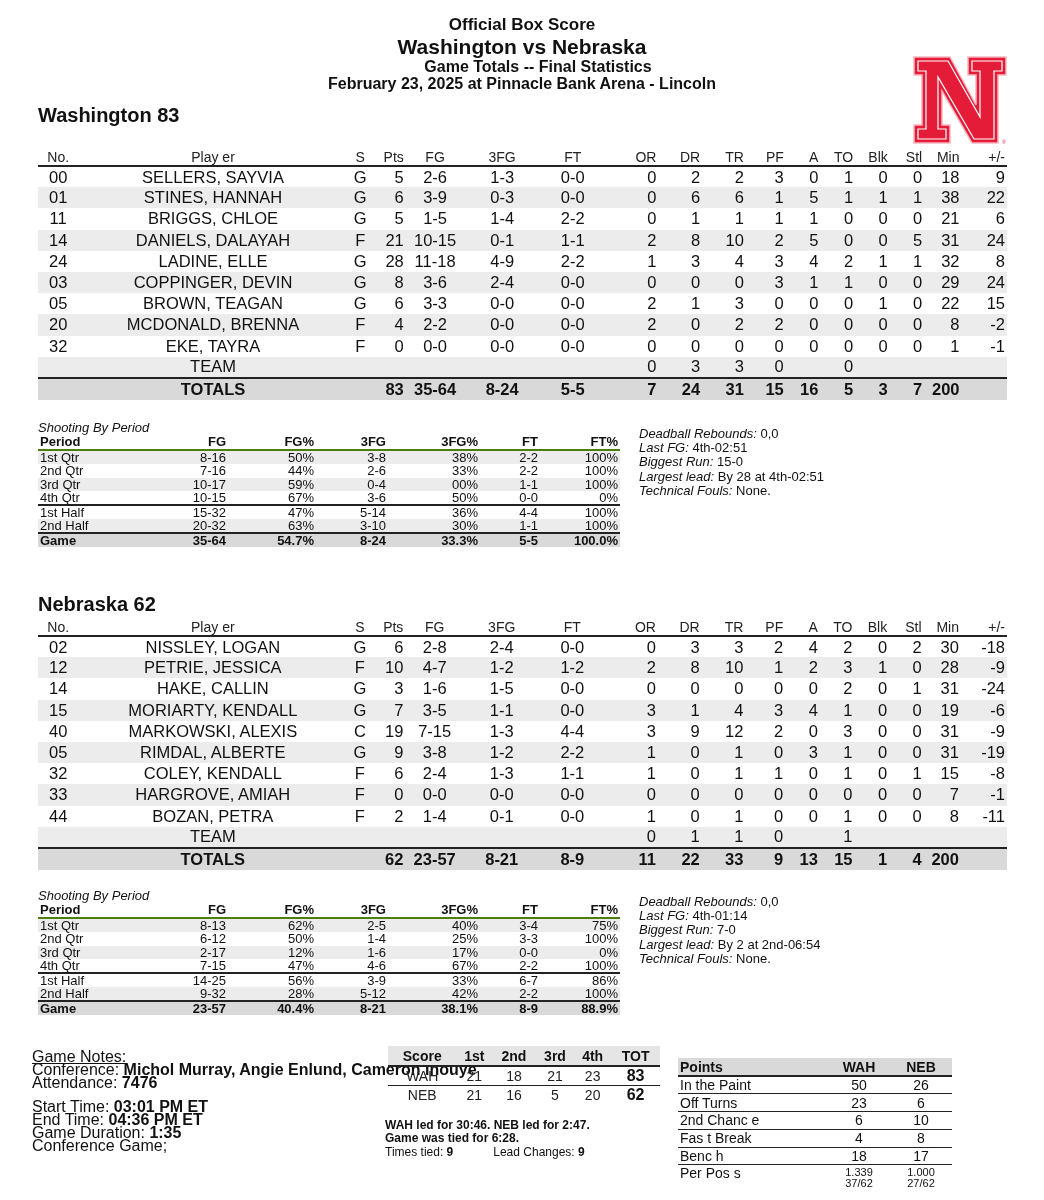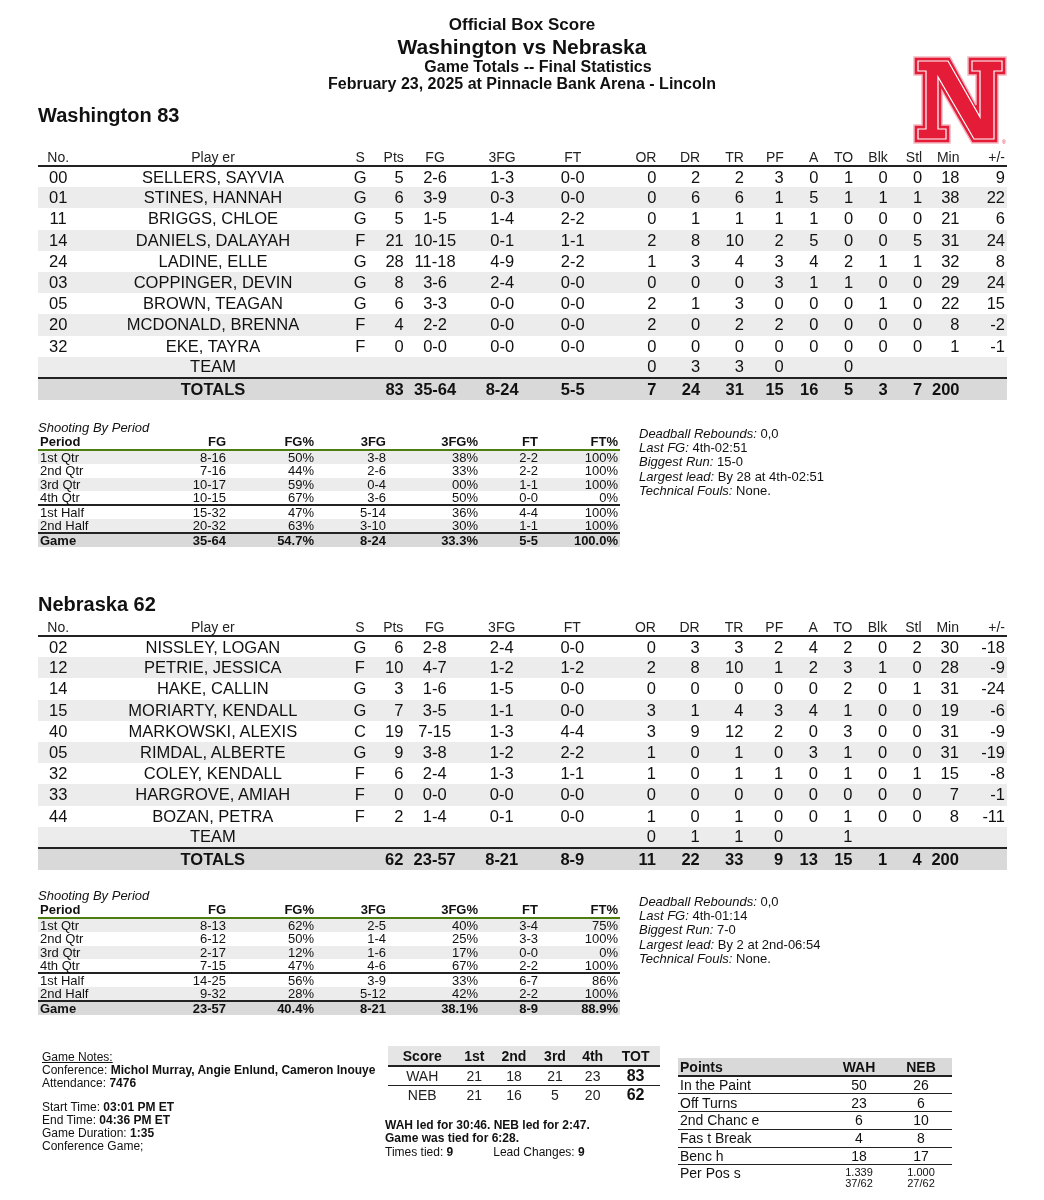--- a/index.html
+++ b/index.html
@@ -31,21 +31,21 @@
   table.sbp td { height: 13.6px; line-height: 13px; padding: 0 2px; }
   table.sbp tr.alt td { background: #ececec; }
   table.sbp tr.sep td { border-top: 2px solid #222; }
   table.sbp tr.game td { background: #d9d9d9; font-weight: bold; border-top: 2px solid #222; }
   table.sbp .l { text-align: left; }
   table.sbp .r { text-align: right; }
 
   .misc { position: absolute; left: 639px; font-size: 13px; line-height: 14.2px; }
   .misc .k { font-style: italic; }
 
-  .notes { position: absolute; left: 42px; top: 1051px; font-size: 12px; line-height: 12.8px; }
+  .notes { position: absolute; left: 32px; top: 1051px; font-size: 16px; line-height: 12.8px; }
   .notes .u { text-decoration: underline; }
   .notes b { font-weight: bold; }
   .notes .gap { height: 12px; }
 
   table.score { position: absolute; left: 388px; top: 1046px; width: 272px; border-collapse: collapse; font-size: 14px; }
   table.score th { background: #e5e5e5; font-weight: bold; height: 20px; border-bottom: 2px solid #222; }
   table.score td { height: 19px; text-align: center; border-bottom: 1px solid #222; color: #222; }
   table.score tr:last-child td { border-bottom: none; }
   table.score td.tot { font-weight: bold; font-size: 16px; color: #111; }
   .leadinfo { position: absolute; left: 385px; top: 1119px; font-size: 12px; line-height: 13.4px; }

